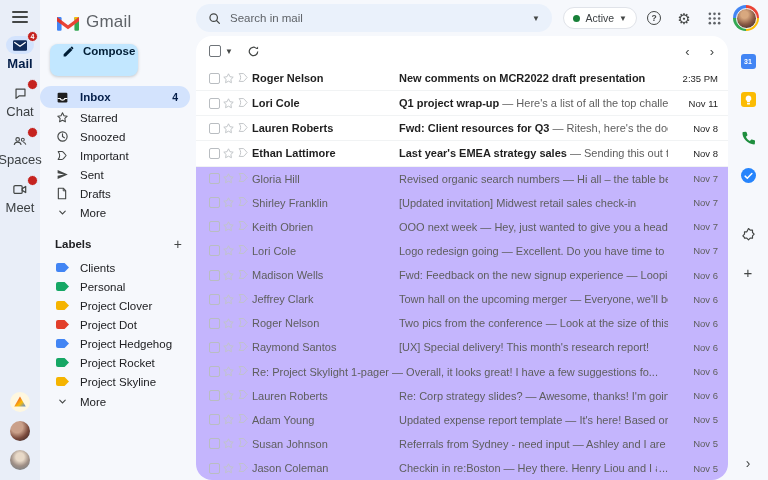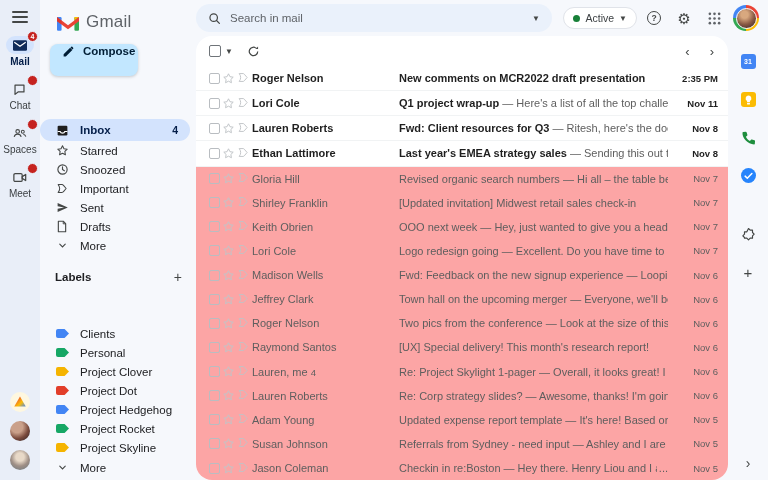--- a/index.html
+++ b/index.html
@@ -6,36 +6,36 @@
   html,body { width:768px; height:480px; overflow:hidden; }
   body { font-family:"Liberation Sans", sans-serif; background:#f6f8fc; display:flex; color:#1f1f1f; }
 
   
   .rail { width:40px; background:#e9eef8; display:flex; flex-direction:column; align-items:center; flex:none; }
   .hamburger { width:16px; height:12px; margin-top:11px; display:flex; flex-direction:column; justify-content:space-between; cursor:pointer; }
   .hamburger span { height:1.8px; background:#444746; border-radius:1px; }
   .rail-item { margin-top:13px; display:flex; flex-direction:column; align-items:center; gap:2px; cursor:pointer; }
   .rail-pill { width:28px; height:18px; border-radius:9px; display:flex; align-items:center; justify-content:center; position:relative; }
   .rail-pill.active { background:#d3e3fd; }
-  .rail-label { font-size:10px; color:#3c4043; }
+  .rail-label { font-size:13px; color:#3c4043; }
   .rail-item.active .rail-label { font-weight:bold; color:#041e49; }
   .badge { position:absolute; top:-5px; right:-4px; min-width:11px; height:11px; padding:0 2px; background:#c5221f; color:#fff; border-radius:6px; font-size:7px; font-weight:bold; display:flex; align-items:center; justify-content:center; border:1.5px solid #e9eef8; }
   .rail-bottom { margin-top:auto; margin-bottom:10px; display:flex; flex-direction:column; align-items:center; gap:9px; }
   .space-logo { width:20px; height:20px; border-radius:50%; background:#fef7e0; display:flex; align-items:center; justify-content:center; cursor:pointer; }
   .space-logo .tri { width:13px; height:12px; background:linear-gradient(135deg,#ea4335 15%,#fbbc04 55%,#4285f4 90%); clip-path:polygon(50% 4%, 94% 88%, 6% 88%); }
   .mini-avatar { width:20px; height:20px; border-radius:50%; cursor:pointer; }
   .mini-avatar.a1 { background:radial-gradient(circle at 35% 30%, #caa08a 30%, #7a4a3c 60%, #2f2226 95%); }
   .mini-avatar.a2 { background:radial-gradient(circle at 50% 35%, #e8d9c8 25%, #9f8f86 55%, #6f7a80 95%); }
 
   
   .sidebar { width:156px; flex:none; display:flex; flex-direction:column; padding-top:8px; }
   .brand { display:flex; align-items:flex-end; gap:7px; padding-left:17px; height:24px; }
   .brand-name { font-size:17px; color:#5f6368; letter-spacing:.2px; }
   .compose { margin:12px 0 10px 10px; width:88px; height:32px; border-radius:8px; background:#c2e7ff; border:none; display:flex; gap:8px; padding:1px 12px; font-size:11.5px; font-weight:bold; color:#001d35; box-shadow:0 1px 3px rgba(60,64,67,.25); cursor:pointer; }
-  .nav { display:flex; flex-direction:column;margin-top:33px; }
+  .nav { display:flex; flex-direction:column; }
   .nav-item { height:19px; display:flex; align-items:center; gap:11px; padding:0 12px 0 15px; font-size:11.5px; color:#202124; border-radius:0 10px 10px 0; cursor:pointer; }
   .nav-item.selected { background:#d3e3fd; height:22px; font-weight:bold; color:#041e49; margin-right:6px; border-radius:11px; }
   .nav-item .nav-count { margin-left:auto; font-size:10.5px; font-weight:bold; }
   .nav-ic { width:14px; height:14px; display:flex; align-items:center; justify-content:center; color:#444746; flex:none; }
   .labels-hdr { display:flex; align-items:center; justify-content:space-between; padding:14px 14px 6px 15px; font-size:11.5px; color:#202124; font-weight:bold; }
   .labels-plus { font-size:14px; font-weight:normal; color:#444746; cursor:pointer; }
   .label-item { height:19px; display:flex; align-items:center; gap:11px; padding-left:16px; font-size:11.5px; color:#202124; cursor:pointer; }
   .tag { width:13px; height:9px; border-radius:2px; clip-path:polygon(0 0,66% 0,100% 50%,66% 100%,0 100%); flex:none; }
 
   
@@ -61,32 +61,32 @@
   .toolbar { height:30px; flex:none; display:flex; align-items:center; padding:0 14px 0 13px; color:#444746; }
   .cb { width:12px; height:12px; border:1.5px solid #6f7479; border-radius:2px; cursor:pointer; flex:none; }
   .toolbar .caret { margin-left:4px; cursor:pointer; }
   .refresh { margin-left:14px; cursor:pointer; display:flex; }
   .pager { margin-left:auto; display:flex; gap:20px; font-size:13px; color:#444746; }
   .pager span { cursor:pointer; }
 
   .rows { flex:1; display:flex; flex-direction:column; min-height:0; }
   .row { flex:1; display:flex; align-items:center; gap:2px; padding:0 10px 0 13px; min-height:0; cursor:pointer; font-size:11px; }
   .row.unread { background:#fff; border-bottom:1px solid #f1f3f4; }
-  .row.read { background:#fca5a5; color:#5e5e5e; }
+  .row.read { background:#c4b5fd; color:#5e5e5e; }
   .row .cb { border-color:#b9bdc1; width:11px; height:11px; }
   .row-ic { width:13px; height:13px; color:#c0c4c7; display:flex; flex:none; }
   .sender { width:145px; flex:none; overflow:hidden; white-space:nowrap; }
   .row.unread .sender { font-weight:bold; color:#1f1f1f; }
   .thread-count { font-size:9.5px; color:#5e5e5e; font-weight:normal; margin-left:3px; }
   .subjline { flex:1; overflow:hidden; white-space:nowrap; min-width:0; }
   .row.unread .subj { font-weight:bold; color:#1f1f1f; }
   .snip { color:#5e5e5e; }
   .overflow-dots { color:#5e5e5e; flex:none; }
   .rdate { width:48px; flex:none; text-align:right; font-size:9.5px; color:#5e5e5e; }
-  .row.unread .rdate { font-weight:bold; color:#1f1f1f; }
+  .row.unread .rdate { font-weight:normal; color:#1f1f1f; }
 
   
   .panel { width:40px; flex:none; display:flex; flex-direction:column; align-items:center; padding-top:17px; gap:21px; }
   .p-ic { width:17px; height:17px; display:flex; align-items:center; justify-content:center; cursor:pointer; }
   .ic-cal { width:15px; height:15px; border-radius:3px; background:#4285f4; color:#fff; font-size:7px; font-weight:bold; display:flex; align-items:center; justify-content:center; }
   .ic-keep { width:15px; height:15px; border-radius:3px; background:#fbbc04; display:flex; align-items:center; justify-content:center; }
   .ic-task { width:15px; height:15px; border-radius:50%; background:#2684fc; display:flex; align-items:center; justify-content:center; }
   .p-divider { width:22px; height:1px; background:#dadce0; }
   .p-plus { font-size:15px; color:#444746; cursor:pointer; line-height:1; }
   .panel-collapse { margin-top:auto; margin-bottom:9px; font-size:14px; color:#444746; cursor:pointer; }
@@ -571,21 +571,20 @@
     <span class="row-ic">
       <svg width="13" height="13" viewBox="0 0 16 16">
                 <path d="M8 2.2l1.8 3.6 4 .6-2.9 2.8.7 4L8 11.3l-3.6 1.9.7-4L2.2 6.4l4-.6z" fill="none" stroke="currentColor" stroke-width="1.2" stroke-linejoin="round"></path>
               </svg>
     </span>
     <span class="row-ic">
       <svg width="13" height="11" viewBox="0 0 16 14">
                 <path d="M2.5 2h4.9c.6 0 1.2.3 1.6.8L12.6 7l-3.6 4.2c-.4.5-1 .8-1.6.8H2.5c1.2-1.5 1.9-3.1 1.9-5S3.7 3.5 2.5 2z" fill="none" stroke="currentColor" stroke-width="1.2" stroke-linejoin="round"></path>
               </svg>
     </span>
-    <span class="sender"><span class="sender-txt">Lauren, me</span><span class="thread-count">4</span></span>
     <span class="subjline"><span class="subj">Re: Project Skylight 1-pager</span> <span class="snip">— Overall, it looks great! I have a few suggestions fo...</span></span>
 
     <span class="rdate">Nov 6</span>
   </div>
           <div class="row read">
     <span class="cb"></span>
     <span class="row-ic">
       <svg width="13" height="13" viewBox="0 0 16 16">
                 <path d="M8 2.2l1.8 3.6 4 .6-2.9 2.8.7 4L8 11.3l-3.6 1.9.7-4L2.2 6.4l4-.6z" fill="none" stroke="currentColor" stroke-width="1.2" stroke-linejoin="round"></path>
               </svg>

